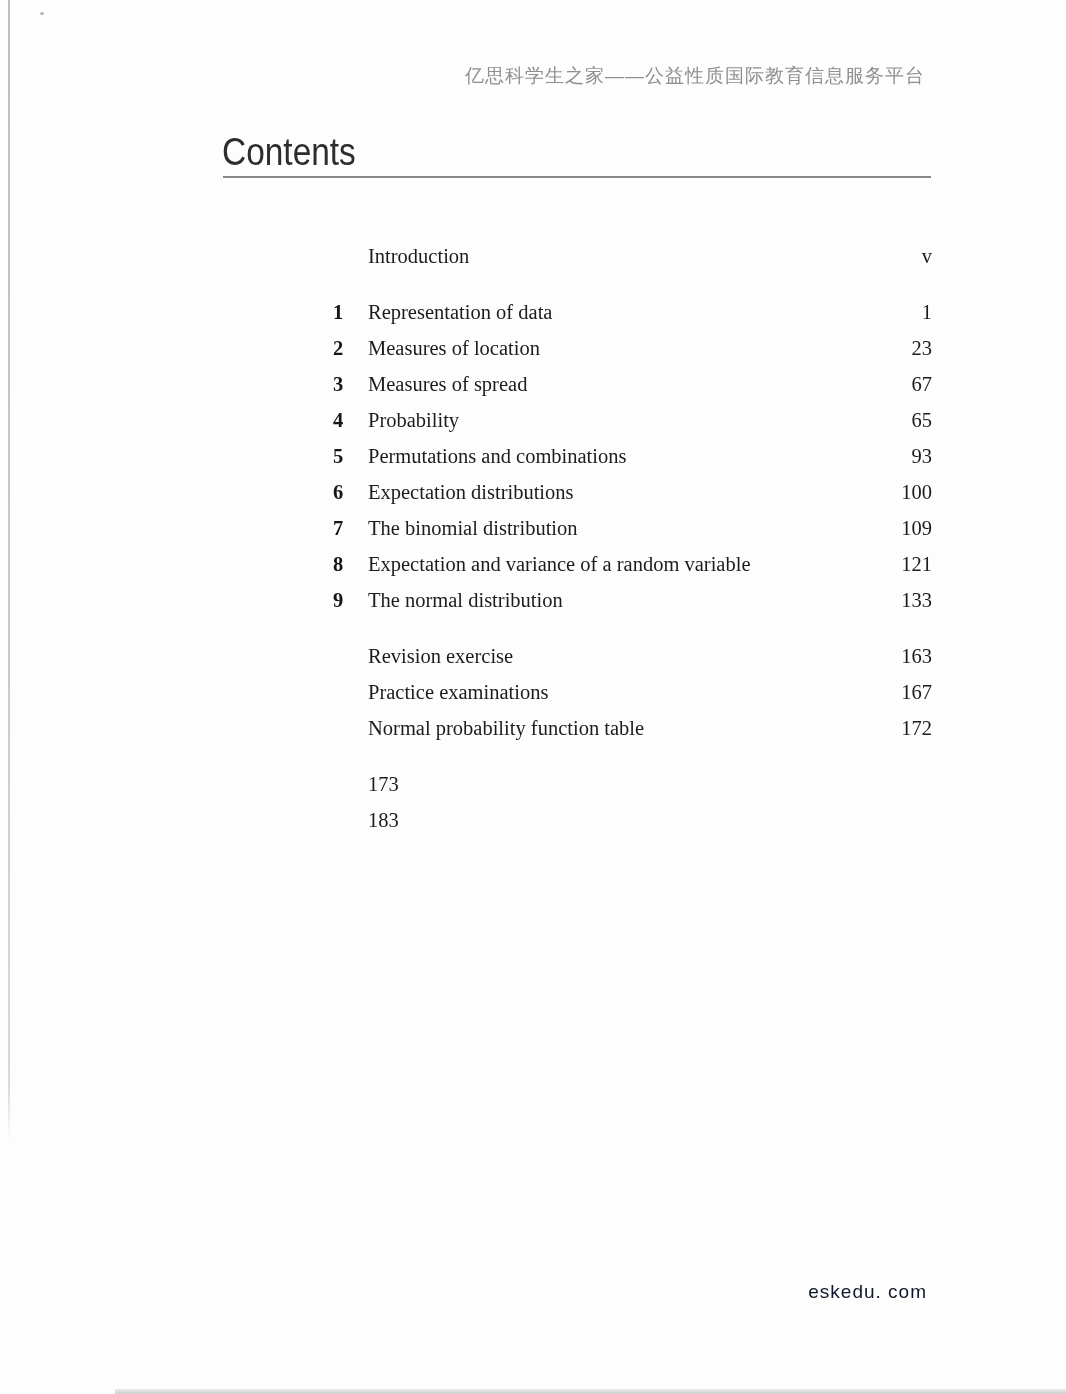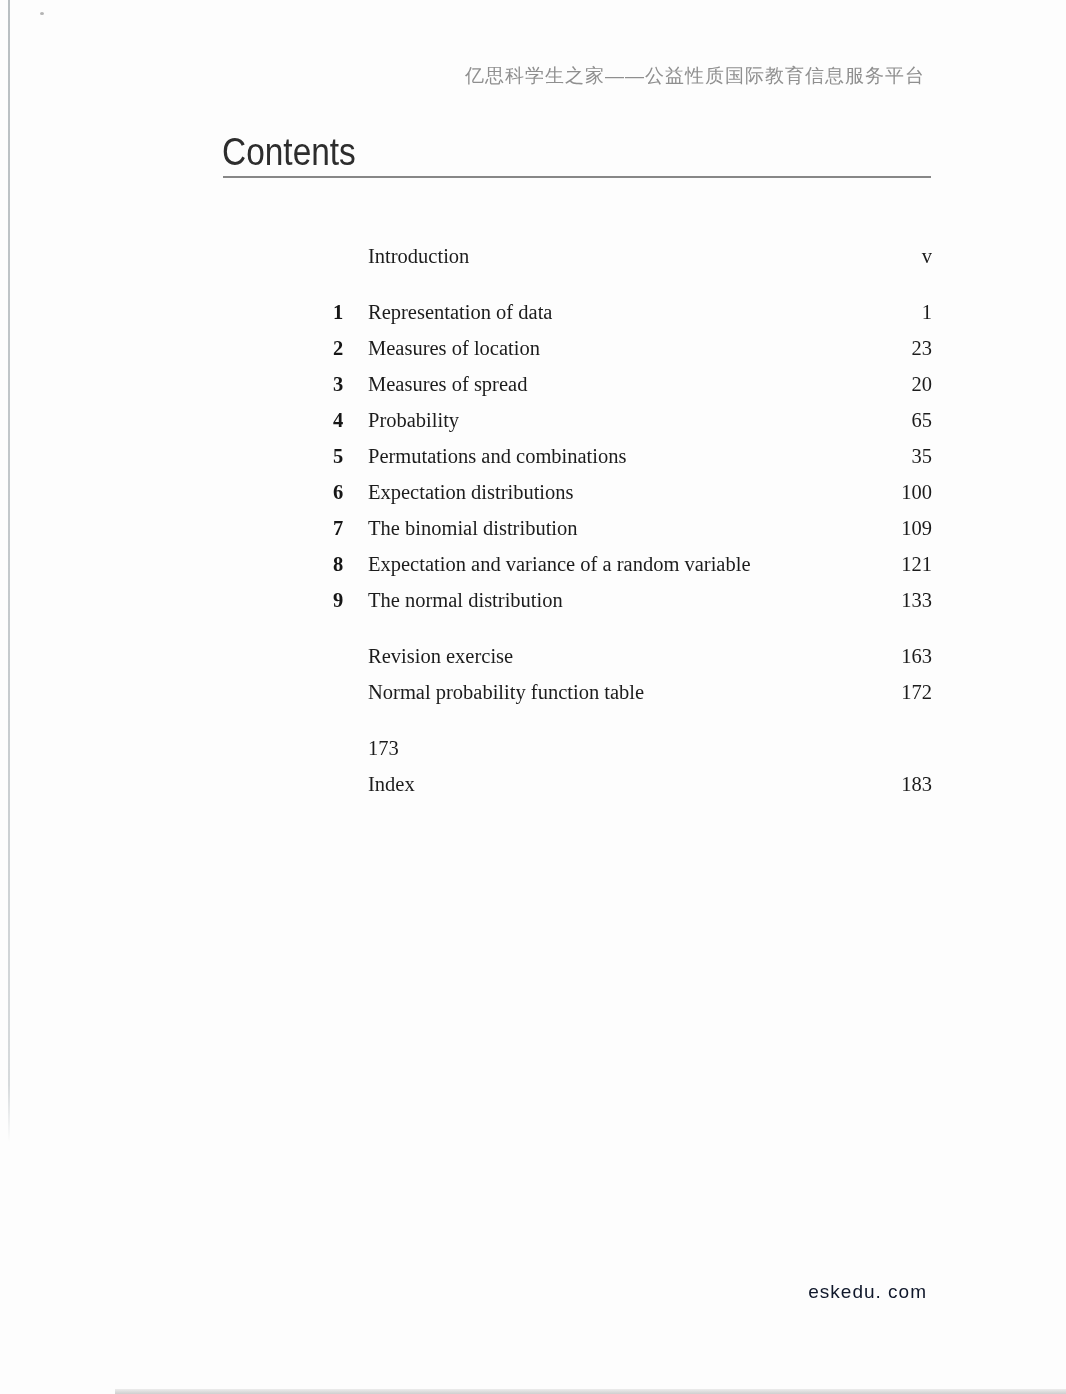--- a/index.html
+++ b/index.html
@@ -142,31 +142,31 @@
     <span class="page">1</span>
   </div>
   <div class="toc-row">
     <span class="num">2</span>
     <span class="label">Measures of location</span>
     <span class="page">23</span>
   </div>
   <div class="toc-row">
     <span class="num">3</span>
     <span class="label">Measures of spread</span>
-    <span class="page">20</span>
+    <span class="page">67</span>
   </div>
   <div class="toc-row">
     <span class="num">4</span>
     <span class="label">Probability</span>
     <span class="page">65</span>
   </div>
   <div class="toc-row">
     <span class="num">5</span>
     <span class="label">Permutations and combinations</span>
-    <span class="page">35</span>
+    <span class="page">93</span>
   </div>
   <div class="toc-row">
     <span class="num">6</span>
     <span class="label">Expectation distributions</span>
     <span class="page">100</span>
   </div>
   <div class="toc-row">
     <span class="num">7</span>
     <span class="label">The binomial distribution</span>
     <span class="page">109</span>
@@ -184,31 +184,35 @@
 
   <div class="toc-gap"></div>
 
   <div class="toc-row">
     <span class="num"></span>
     <span class="label">Revision exercise</span>
     <span class="page">163</span>
   </div>
   <div class="toc-row">
     <span class="num"></span>
+    <span class="label">Practice examinations</span>
+    <span class="page">167</span>
+  </div>
+  <div class="toc-row">
+    <span class="num"></span>
     <span class="label">Normal probability function table</span>
     <span class="page">172</span>
   </div>
 
   <div class="toc-gap"></div>
 
   <div class="toc-row">
     <span class="num"></span>
     <span class="page">173</span>
   </div>
   <div class="toc-row">
     <span class="num"></span>
-    <span class="label">Index</span>
     <span class="page">183</span>
   </div>
 
 </div>
 
 <div class="footer-site">eskedu. com</div>
 
 </body></html>

